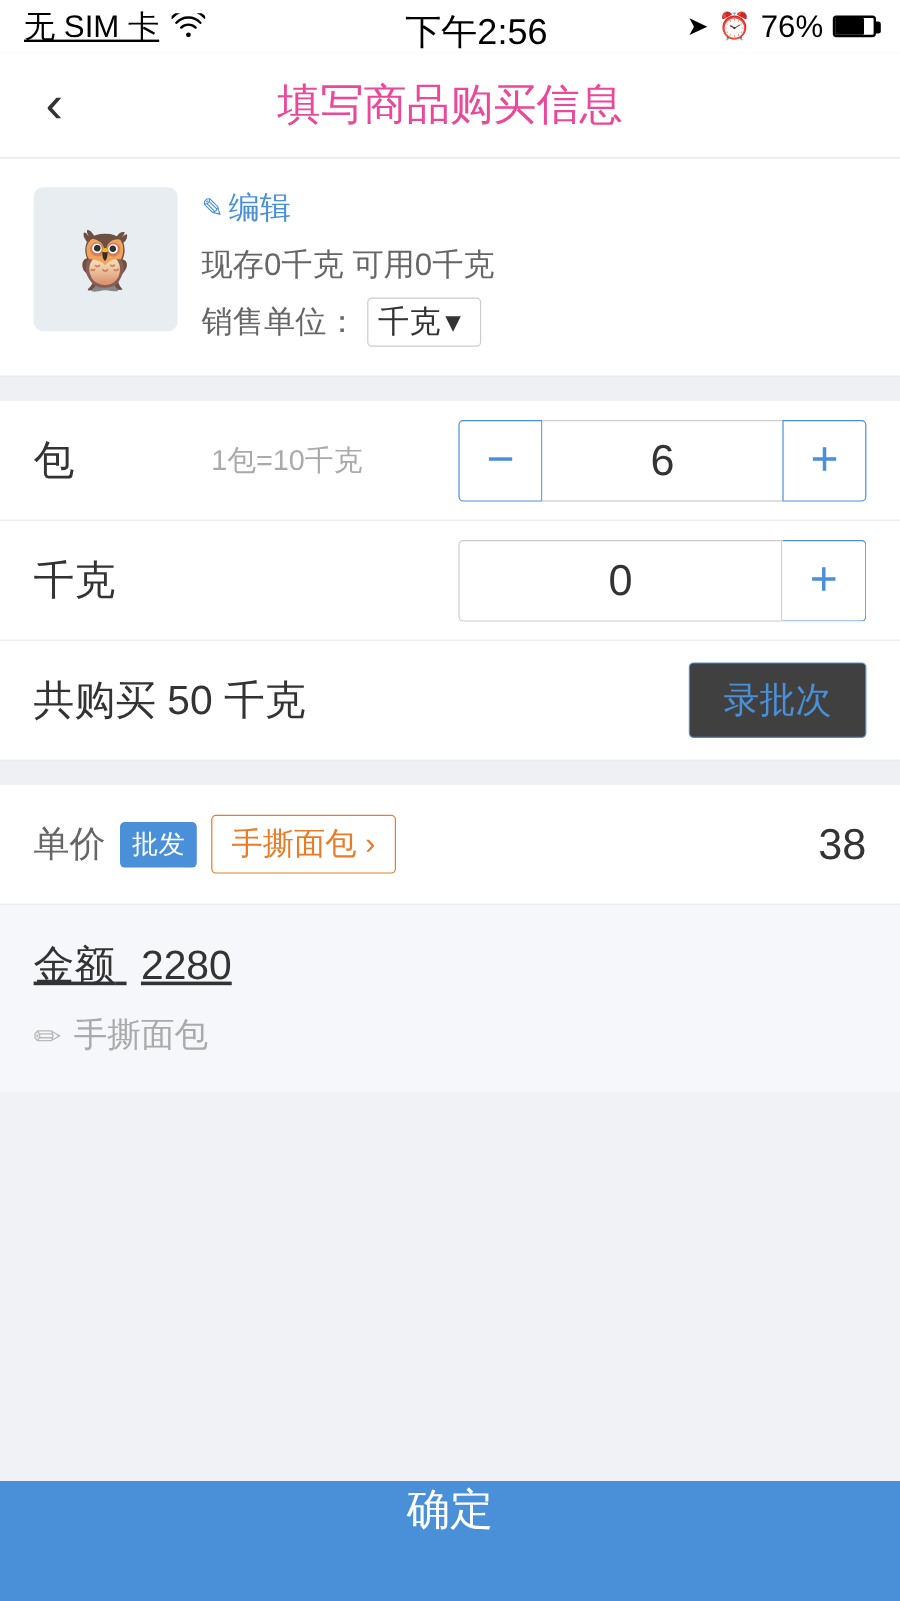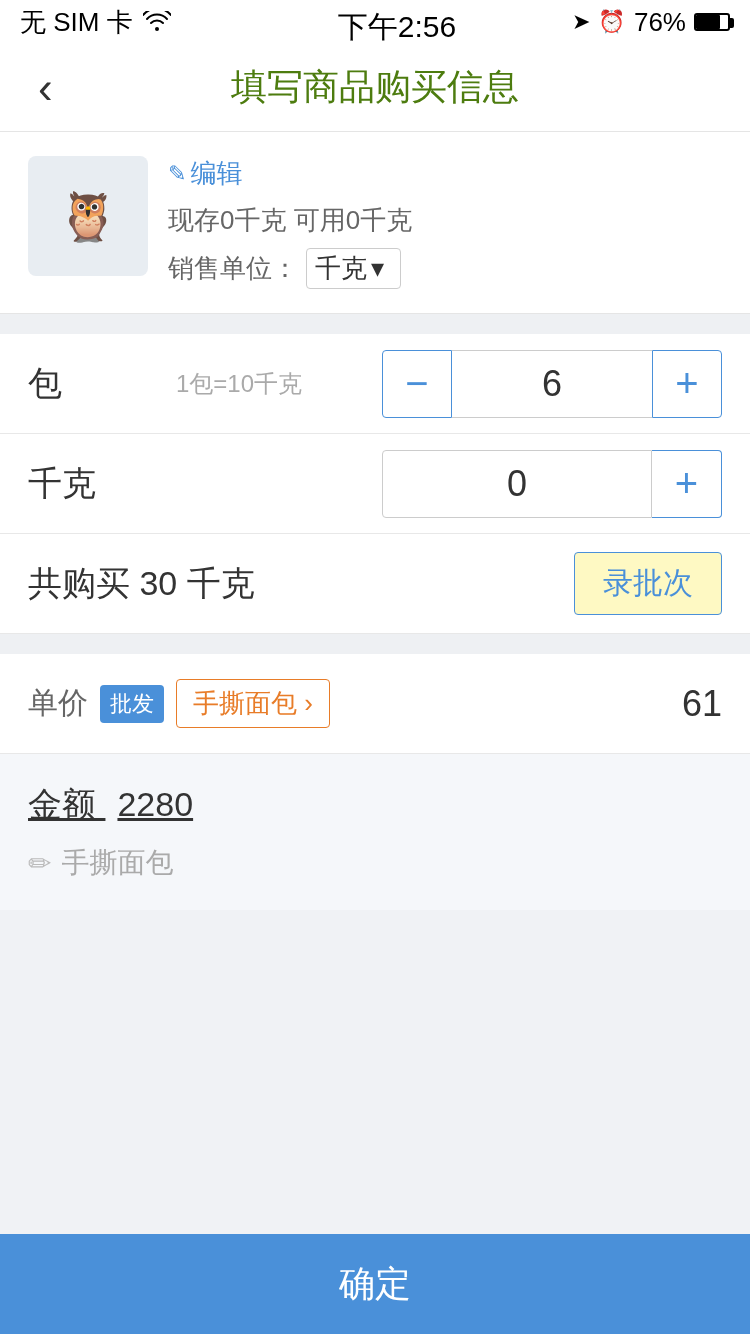--- a/index.html
+++ b/index.html
@@ -23,20 +23,21 @@
       justify-content: space-between;
       padding: 0 20px;
       font-size: 28px;
     }
     .status-left {
       display: flex;
       align-items: center;
       gap: 10px;
       font-size: 26px;
       color: #000;
+      text-decoration: underline;
     }
     .status-center {
       font-size: 30px;
       font-weight: 500;
       color: #000;
       position: absolute;
       left: 50%;
       transform: translateX(-50%);
       top: 7px;
       margin-left: 22px;
@@ -66,21 +67,21 @@
       top: 50%;
       transform: translateY(-50%);
       font-size: 44px;
       color: #333;
       cursor: pointer;
       padding: 10px;
     }
     .nav-title {
       font-size: 36px;
       font-weight: 500;
-      color: #4d7c0f;
+      color: #ec4899;
     }
 
     
     .product-card {
       background: #fff;
       margin-top: 0;
       padding: 24px 28px;
       display: flex;
       align-items: flex-start;
       gap: 20px;
@@ -236,21 +237,21 @@
       font-size: 34px;
       color: #333;
       flex: 1;
     }
     .batch-btn {
       border: 1.5px solid #4a90d9;
       border-radius: 4px;
       padding: 10px 28px;
       font-size: 30px;
       color: #4a90d9;
-      background: #fef9c3;
+      background: #404040;
       cursor: pointer;
     }
 
     
     .price-section {
       background: #fff;
       margin-top: 0;
     }
     .price-row {
       display: flex;
@@ -323,21 +324,20 @@
 
     
     .confirm-btn {
       position: fixed;
       bottom: 0;
       left: 0;
       width: 750px;
       height: 100px;
       background: #4a90d9;
       display: flex;
-      align-items: center;
       justify-content: center;
       font-size: 36px;
       color: #fff;
       cursor: pointer;
       font-weight: 500;
     }
   </style>
 </head>
 <body>
 
@@ -408,35 +408,35 @@
 
   <div class="input-row">
     <span class="input-label">千克</span>
     <div class="input-controls" style="margin-left:auto;">
       <input class="ctrl-input-only" type="text" value="0" style="">
       <button class="ctrl-btn plus" style="border-radius:0 4px 4px 0; border-left:none;">+</button>
     </div>
   </div>
 
   <div class="summary-row">
-    <span class="summary-text">共购买 30 千克</span>
+    <span class="summary-text">共购买 50 千克</span>
     <button class="batch-btn">录批次</button>
   </div>
 </div>
 
 <div class="section-divider"></div>
 
 <div class="price-section">
   <div class="price-row">
     <span class="price-label">单价</span>
     <span class="price-tag">批发</span>
     <button class="price-ref-btn">
       <span>手撕面包 ›</span>
     </button>
-    <span class="price-value">61</span>
+    <span class="price-value">38</span>
   </div>
 </div>
 
 <div class="amount-section">
   <div class="amount-row">
     <span>金额</span>
     <span style="margin-left:12px;">2280</span>
   </div>
   <div class="note-row">
     <span class="note-icon">✏</span>

